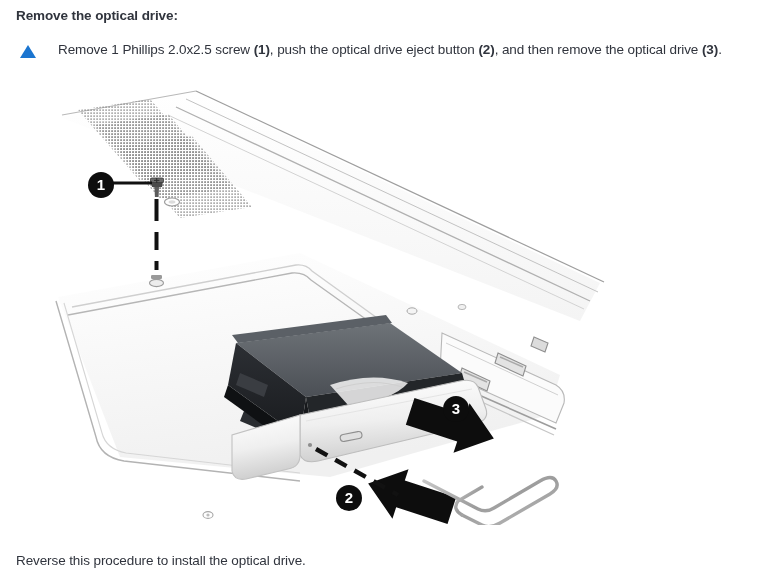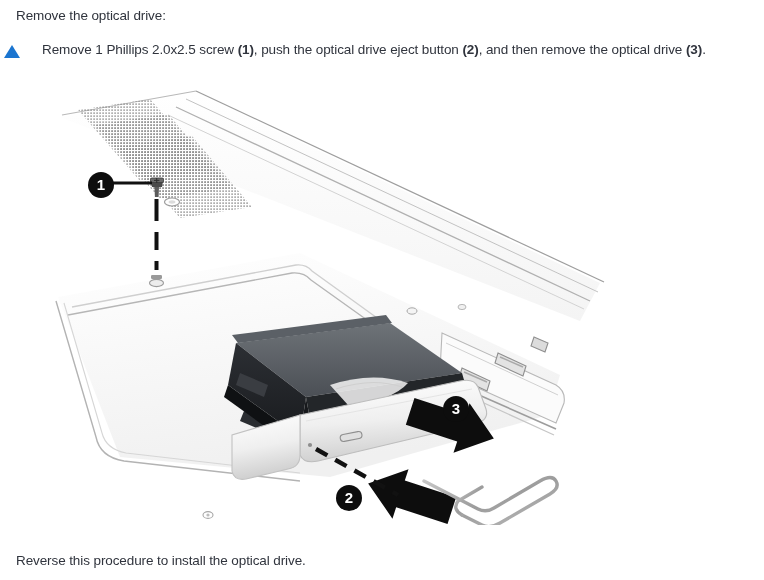--- a/index.html
+++ b/index.html
@@ -18,25 +18,26 @@
 
   
   .intro-line {
     position: absolute;
     left: 16px;
     top: 7px;
     font-size: 13.5px;
     line-height: 18px;
     letter-spacing: -0.1px;
     white-space: nowrap;
+    font-weight: bold;
   }
 
   .step-block {
     position: absolute;
-    left: 0;
+    left: 16px;
     top: 40px;
     width: 740px;
   }
   .step-bullet {
     position: absolute;
     left: 4px;
     top: 5px;
     width: 0;
     height: 0;
     border-left: 8px solid transparent;

